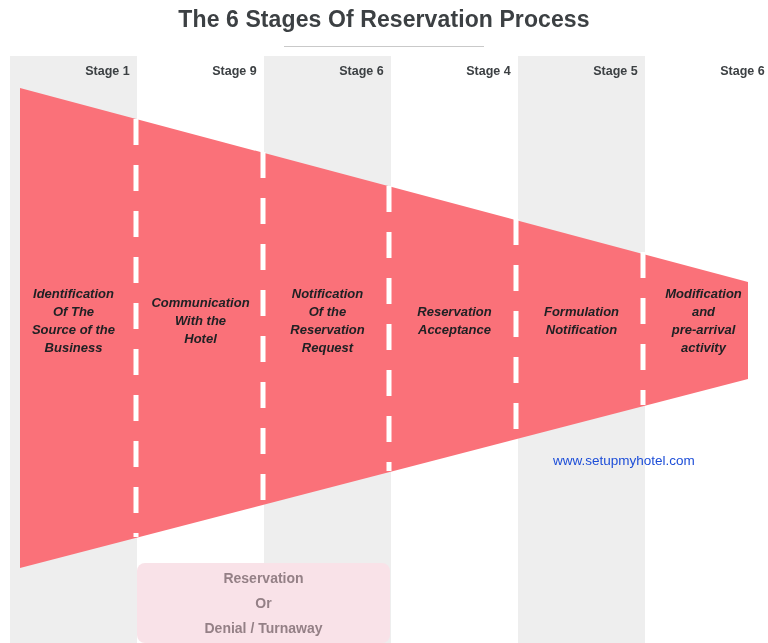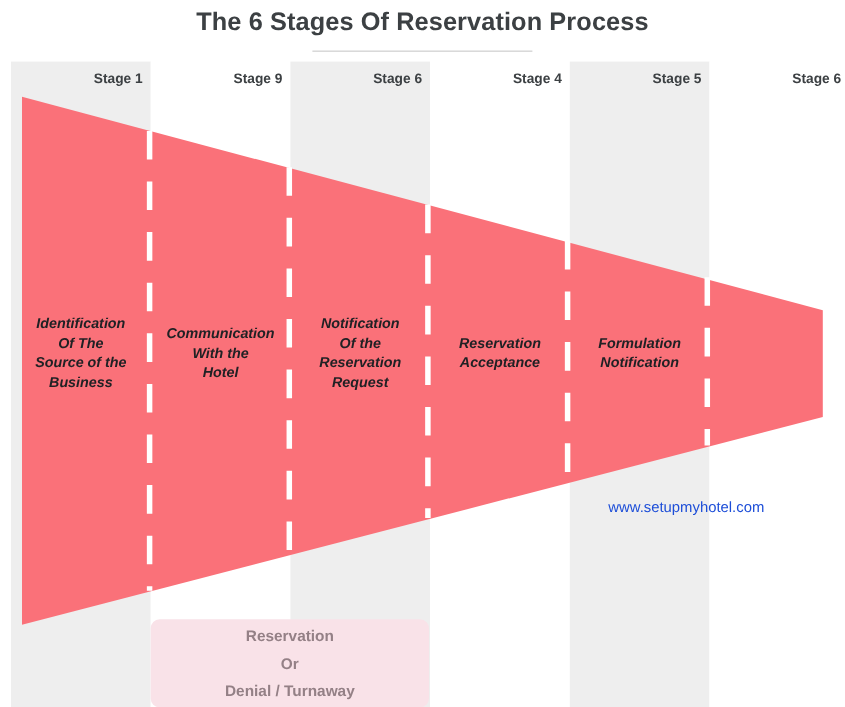--- a/index.html
+++ b/index.html
@@ -173,20 +173,24 @@
 Source of the
 Business</div>
   <div class="funnel-label" style="left:264px; top:285px;">Notification
 Of the
 Reservation
 Request</div>
   <div class="funnel-label" style="left:391px; top:303px;">Reservation
 Acceptance</div>
   <div class="funnel-label" style="left:518px; top:303px;">Formulation
 Notification</div>
+  <div class="funnel-label" style="left:640px; top:285px;">Modification
+and
+pre-arrival
+activity</div>
 
   <div class="watermark">www.setupmyhotel.com</div>
 
   <div class="outcome-box">
     <div class="outcome-text">Reservation
 Or
 Denial / Turnaway</div>
   </div>
 
 </div>

